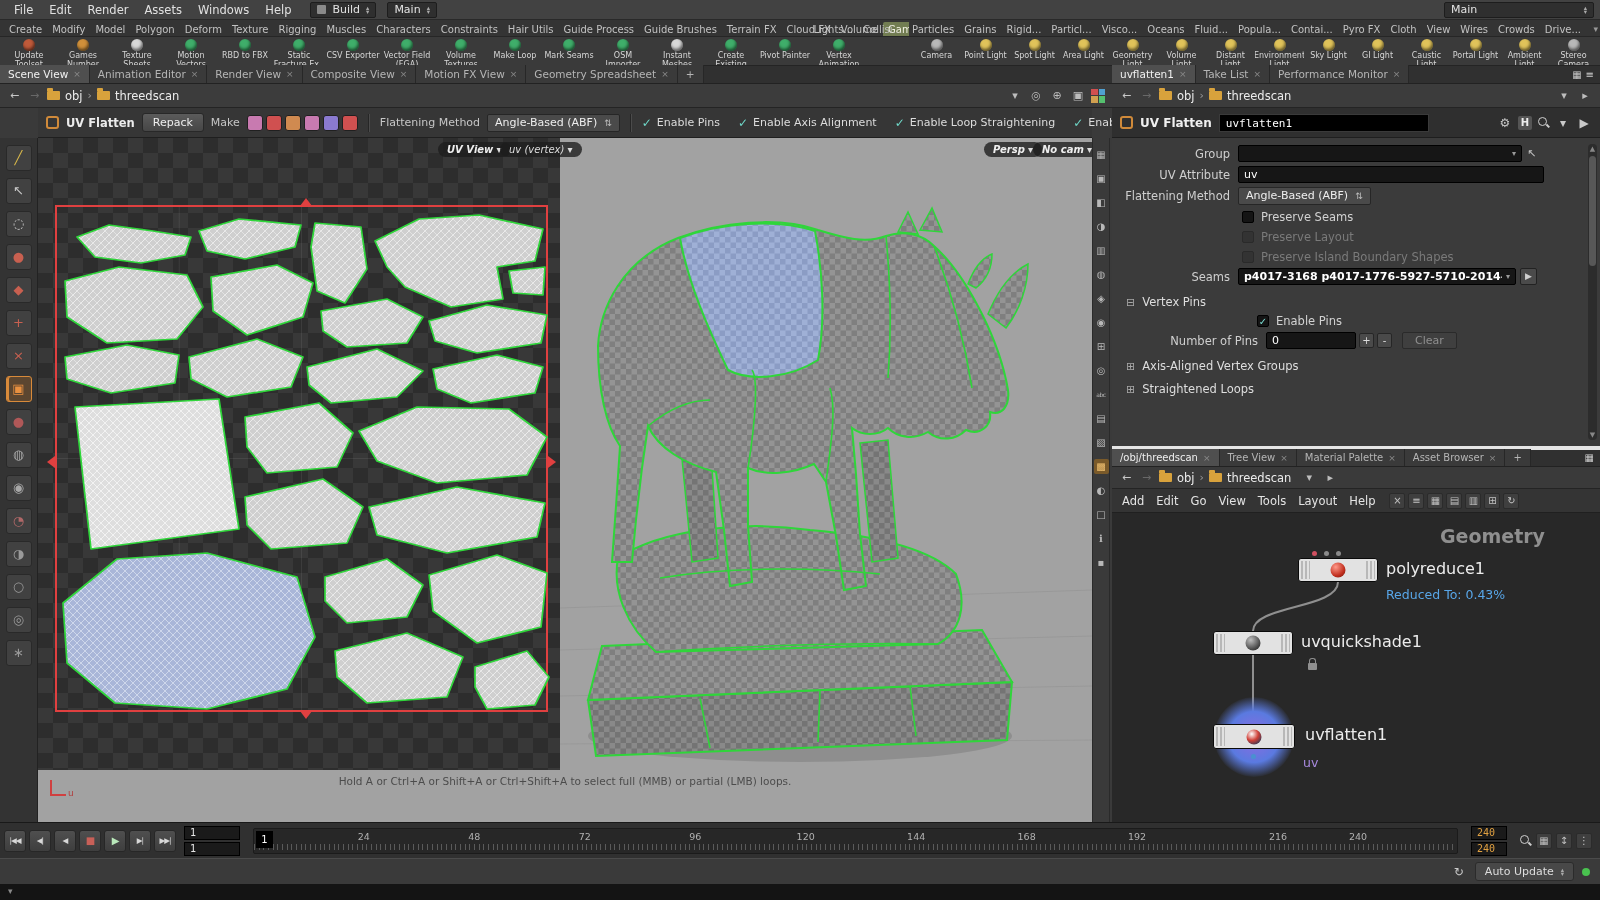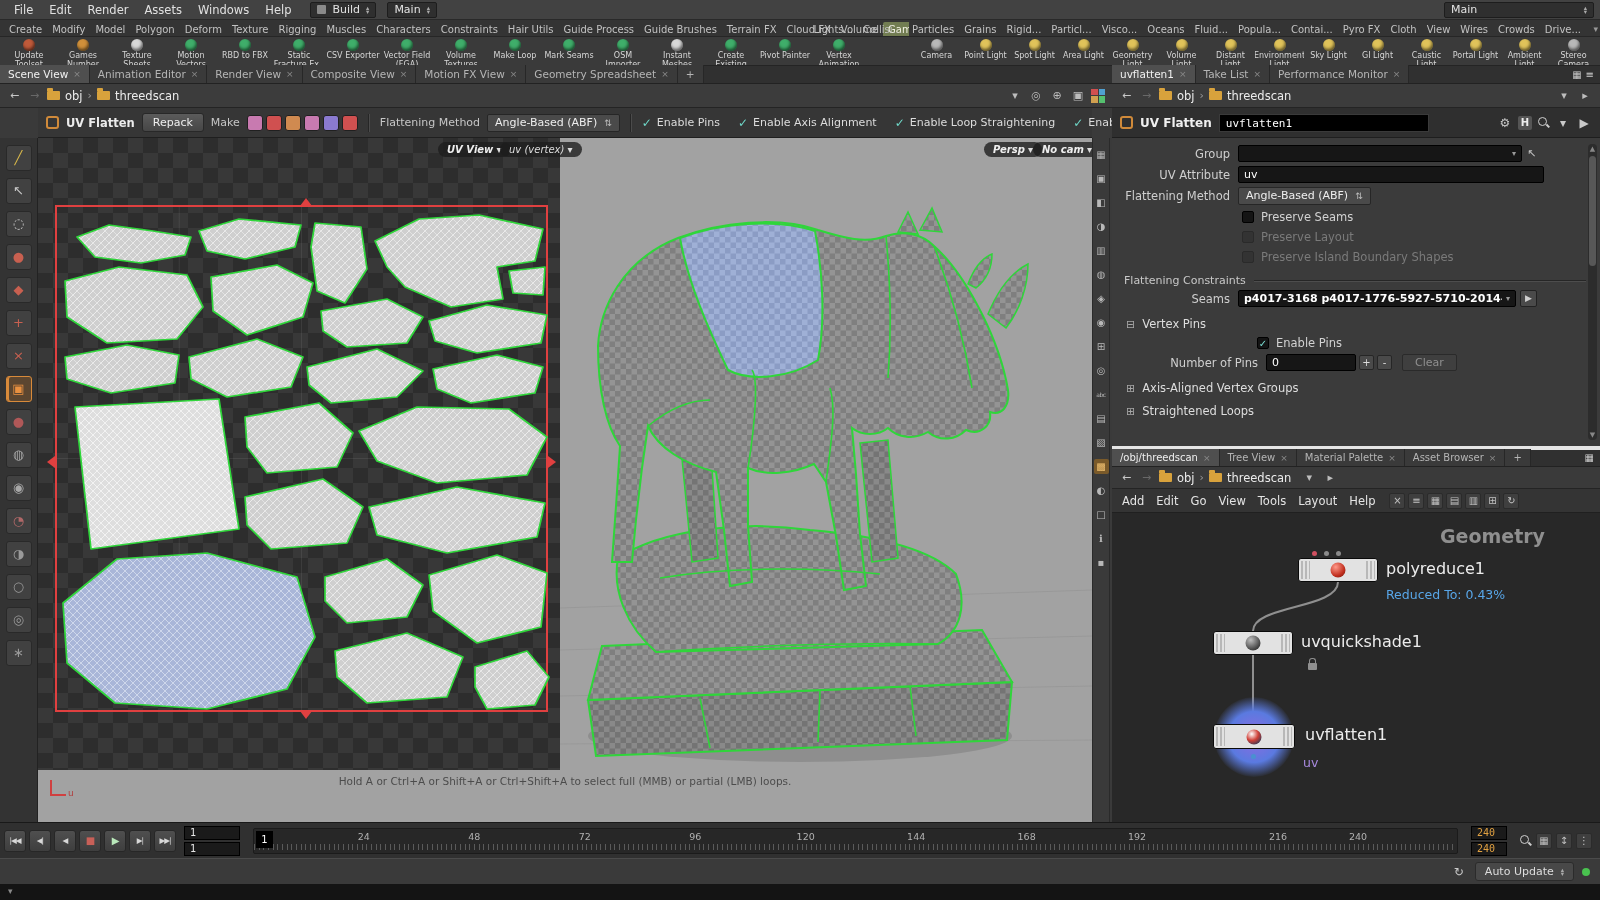--- a/index.html
+++ b/index.html
@@ -743,23 +743,20 @@
         </div>
         <div class="pcheck disabled">
           <span class="box"></span>
           <span>Preserve Layout</span>
         </div>
         <div class="pcheck disabled">
           <span class="box"></span>
           <span>Preserve Island Boundary Shapes</span>
         </div>
       </div>
-    <div class="psection">
-        <span>Flattening Constraints</span>
-      </div>
     <div class="prow">
       <span class="plabel">Seams</span>
       <div class="pfield" style="width:278px;font-weight:bold;">
           <span class="fval">p4017-3168 p4017-1776-5927-5710-2014-4128-104-</span>
           <span class="fld-arrow">▾</span>
         </div>
       <span class="reselect">▶</span>
     </div>
     <div class="pgroup-h">
       <span class="collapser">⊟</span>

